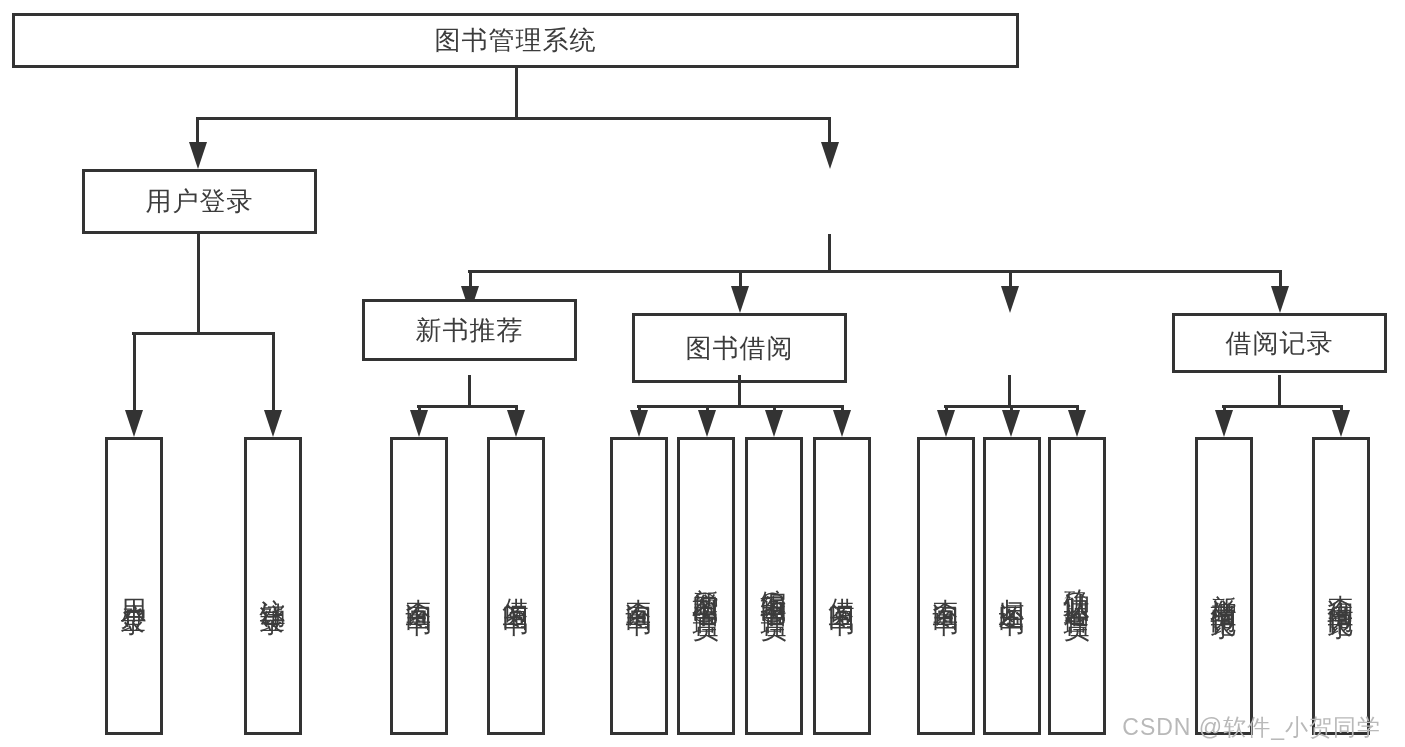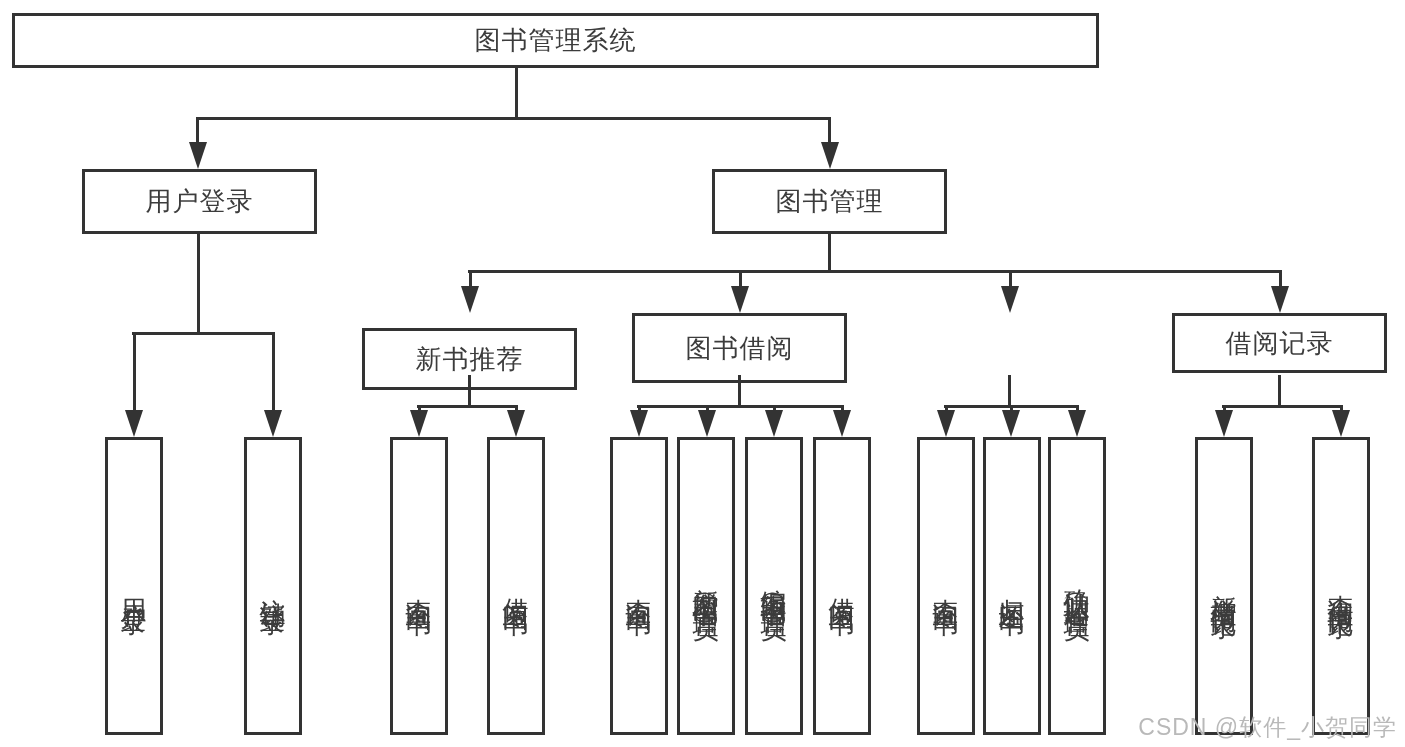--- a/index.html
+++ b/index.html
@@ -17,60 +17,59 @@
     font-size:26px;letter-spacing:4px;line-height:1;
   }
   .v{position:absolute;width:3px;background:#333333;}
   .h{position:absolute;height:3px;background:#333333;}
   .a{
     position:absolute;width:0;height:0;
     border-left:9px solid transparent;border-right:9px solid transparent;
     border-top:27px solid #333333;
   }
   .watermark{
-    position:absolute;right:8px;bottom:4px;font-size:23px;color:#b9b9b9;
+    position:absolute;right:24px;bottom:4px;font-size:23px;color:#b9b9b9;
     letter-spacing:1px;white-space:nowrap;
   }
 </style>
 </head>
 <body>
 
 <div class="canvas">
 
-  <div class="box hbox" style="left:12px;top:13px;width:1087px;height:55px">图书管理系统</div>
+  <div class="box hbox" style="left:12px;top:13px;width:1007px;height:55px">图书管理系统</div>
 
   <div class="v" style="left:515px;top:68px;height:50px"></div>
   <div class="h" style="left:197px;top:117px;width:634px"></div>
   <div class="v" style="left:196px;top:117px;height:30px"></div>
   <div class="a" style="left:189px;top:142px"></div>
   <div class="v" style="left:828px;top:117px;height:30px"></div>
   <div class="a" style="left:821px;top:142px"></div>
 
   <div class="box hbox" style="left:82px;top:169px;width:235px;height:65px">用户登录</div>
-  <div class="box hbox" style="left:712px;top:169px;width:235px;height:65px">图书管理</div>
 
   <div class="v" style="left:197px;top:234px;height:101px"></div>
   <div class="h" style="left:132px;top:332px;width:142px"></div>
   <div class="v" style="left:133px;top:332px;height:84px"></div>
   <div class="a" style="left:125px;top:410px"></div>
   <div class="v" style="left:272px;top:332px;height:84px"></div>
   <div class="a" style="left:264px;top:410px"></div>
 
   <div class="v" style="left:828px;top:234px;height:39px"></div>
   <div class="h" style="left:468px;top:270px;width:814px"></div>
   <div class="v" style="left:469px;top:270px;height:22px"></div>
   <div class="a" style="left:461px;top:286px"></div>
   <div class="v" style="left:739px;top:270px;height:22px"></div>
   <div class="a" style="left:731px;top:286px"></div>
   <div class="v" style="left:1009px;top:270px;height:22px"></div>
   <div class="a" style="left:1001px;top:286px"></div>
   <div class="v" style="left:1279px;top:270px;height:22px"></div>
   <div class="a" style="left:1271px;top:286px"></div>
 
-  <div class="box hbox" style="left:362px;top:328px;width:215px;height:62px">新书推荐</div>
+  <div class="box hbox" style="left:362px;top:299px;width:215px;height:62px">新书推荐</div>
   <div class="box hbox" style="left:632px;top:313px;width:215px;height:70px">图书借阅</div>
   <div class="box hbox" style="left:1172px;top:313px;width:215px;height:60px">借阅记录</div>
 
   <div class="v" style="left:468px;top:375px;height:33px"></div>
   <div class="h" style="left:417px;top:405px;width:100px"></div>
   <div class="v" style="left:418px;top:405px;height:11px"></div>
   <div class="a" style="left:410px;top:410px"></div>
   <div class="v" style="left:515px;top:405px;height:11px"></div>
   <div class="a" style="left:507px;top:410px"></div>
 

